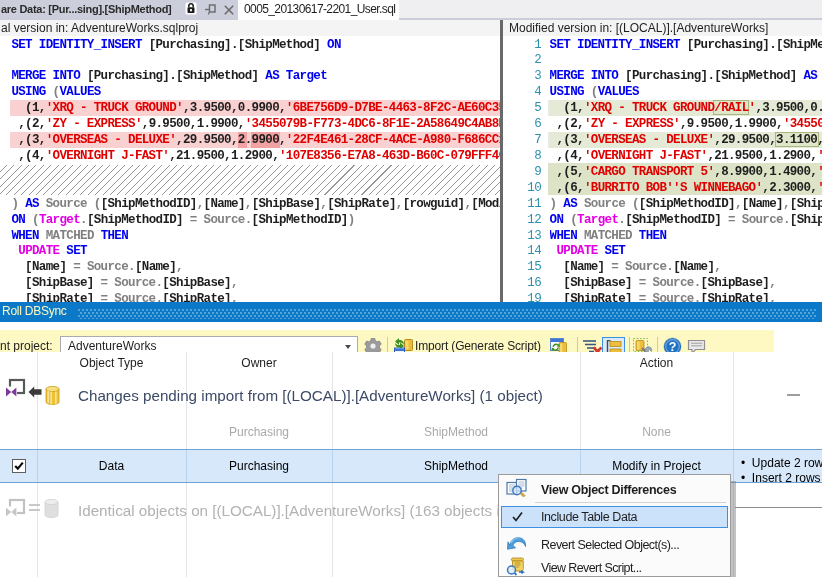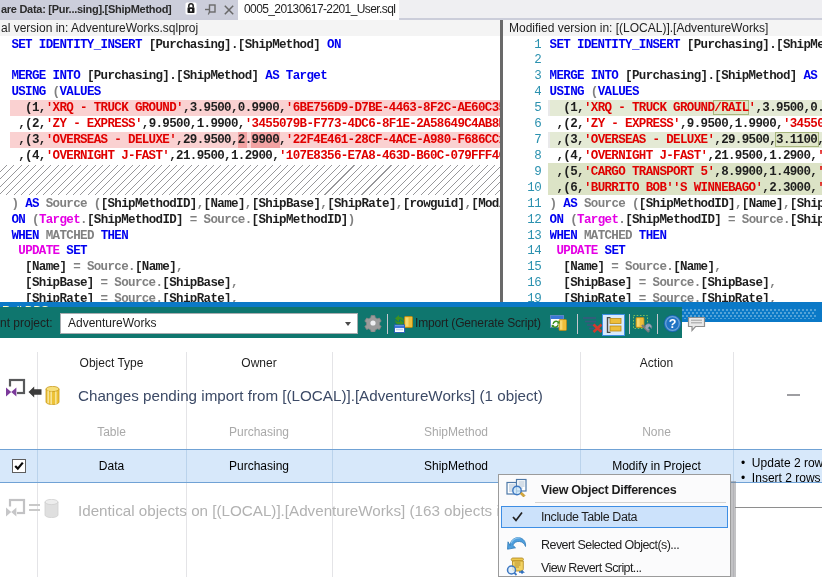--- a/index.html
+++ b/index.html
@@ -44,21 +44,21 @@
 #rtxt{position:absolute;left:46.6px;top:1.5px;}
 #ltxt{position:absolute;left:11.4px;top:1.5px;}
 
 #panel{left:0;top:302px;width:822px;height:275px;background:#fff;}
 #ptitle{left:0;top:0;width:822px;height:19.5px;background:#0B79C7;color:#fef9c3;
  font-size:12px;line-height:19px;}
 #pdots{left:78px;top:7px;width:738px;height:10px;
  background-image:radial-gradient(circle at 1px 1px,#6FB2DF 0.62px,rgba(0,0,0,0) 0.95px),
   radial-gradient(circle at 3px 4px,#6FB2DF 0.62px,rgba(0,0,0,0) 0.95px);
  background-size:4px 6px;}
-#ptool{left:0;top:5px;width:682px;height:30.5px;background:#0f766e;font-size:12px;color:#1E1E1E;}
+#ptool{left:0;top:28px;width:774px;height:30.5px;background:#fef9c3;font-size:12px;color:#1E1E1E;}
 .tsep{position:absolute;top:6.5px;width:1px;height:20px;background:#C6C6CE;}
 #combo{position:absolute;left:60px;top:5.5px;width:298px;height:21px;background:#fff;
  border:1px solid #A8ACB0;box-sizing:border-box;font-size:12px;line-height:19px;}
 #combo .arr{position:absolute;right:6px;top:8px;width:0;height:0;
  border-left:3.5px solid transparent;border-right:3.5px solid transparent;border-top:4px solid #4A4A4A;}
 
 #ghead{left:0;top:50px;width:822px;height:22px;background:#fff;font-size:12px;color:#1E1E1E;}
 .colline{position:absolute;width:1px;background:#E4E4E7;}
 .hc{position:absolute;top:0;height:22px;line-height:22px;text-align:center;}
 #gridarea{left:0;top:72px;width:822px;height:203px;background:#fff;}
@@ -290,21 +290,20 @@
       </svg>
       <svg style="position:absolute;left:45px;top:12px;" width="15" height="19" viewBox="0 0 15 19">
         <path d="M1 3 v13 a6.5 2.6 0 0 0 13 0 v-13 z" fill="#EDC236"></path>
         <path d="M1 3 v13 a6.5 2.6 0 0 0 13 0 v-13" fill="none" stroke="#C99A1C" stroke-width="0.8"></path>
         <ellipse cx="7.5" cy="3" rx="6.5" ry="2.6" fill="#F7DF7A" stroke="#C99A1C" stroke-width="0.8"></ellipse>
         <path d="M3.2 4.5 v12.8 M6.2 5.6 v13 M10.8 5.6 v13" stroke="#F9E9A8" stroke-width="1.6" opacity="0.85"></path>
       </svg>
       <div id="grp1txt">Changes pending import from [(LOCAL)].[AdventureWorks] (1 object)</div>
       <div style="position:absolute;left:787px;top:20px;width:13px;height:2px;background:#9E9EA2;"></div>
 
-      <div class="ctr grayrow" style="left:37px;top:51px;width:149px;">Table</div>
       <div class="ctr grayrow" style="left:186px;top:51px;width:146px;">Purchasing</div>
       <div class="ctr grayrow" style="left:332px;top:51px;width:248px;">ShipMethod</div>
       <div class="ctr grayrow" style="left:580px;top:51px;width:153px;">None</div>
 
       <div id="bluerow">
         <div class="bcol" style="left:37px;"></div>
         <div class="bcol" style="left:186px;"></div>
         <div class="bcol" style="left:332px;"></div>
         <div class="bcol" style="left:580px;"></div>
         <div class="bcol" style="left:733px;"></div>

